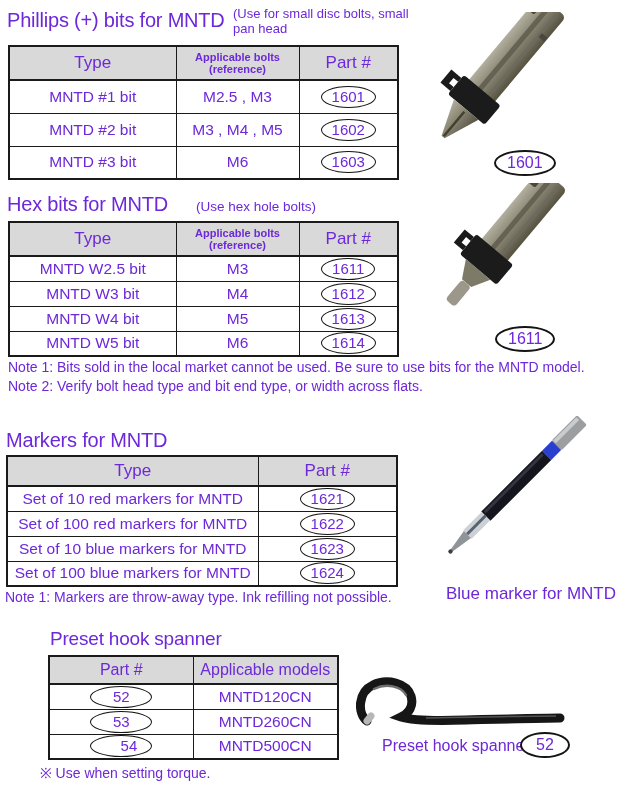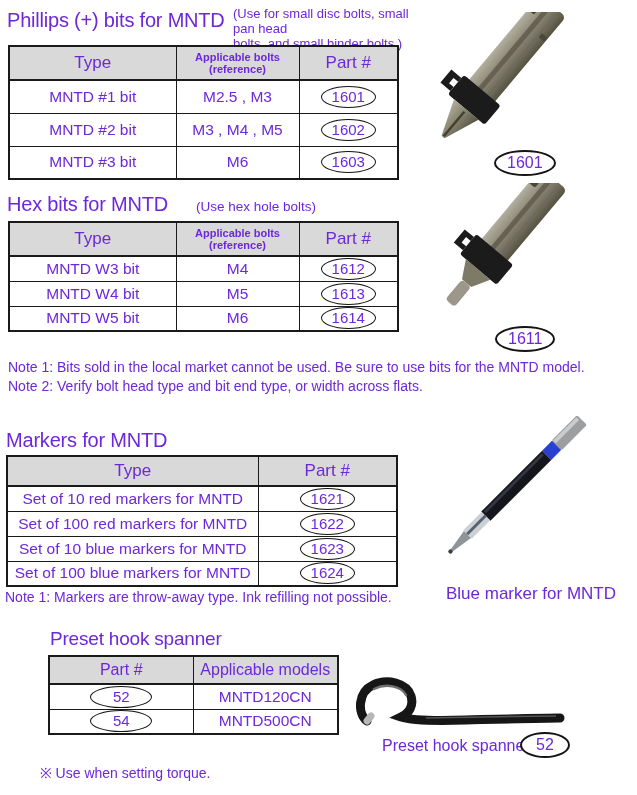--- a/index.html
+++ b/index.html
@@ -31,21 +31,20 @@
   .caption-sm { font-size:16px; white-space:nowrap; }
 </style>
 </head>
 <body>
 
 <div class="page">
 
   <div class="abs sec-title" style="left:7px; top:9px;">Phillips (+) bits for MNTD</div>
   <div class="abs paren-note" style="left:233px; top:6px; width:200px;">
     <span>(Use for small disc bolts, small pan head</span><br>
-    <span>bolts, and small binder bolts.)</span>
   </div>
 
   <table class="ptable abs" style="left:8px; top:45px; width:389px;">
     <colgroup>
         <col style="width:167px">
         <col style="width:123px">
         <col style="width:99px">
       </colgroup>
     <thead>
       <tr style="height:27px;">
@@ -117,20 +116,25 @@
           <div class="hdr-small">
             <span>Applicable bolts</span><br>
             <span>(reference)</span>
           </div>
         </th>
         <th>Part #</th>
       </tr>
     </thead>
     <tbody>
       <tr style="height:25px;">
+        <td>MNTD W2.5 bit</td>
+        <td>M3</td>
+        <td><span class="oval">1611</span></td>
+      </tr>
+      <tr style="height:25px;">
         <td>MNTD W3 bit</td>
         <td>M4</td>
         <td><span class="oval">1612</span></td>
       </tr>
       <tr style="height:25px;">
         <td>MNTD W4 bit</td>
         <td>M5</td>
         <td><span class="oval">1613</span></td>
       </tr>
       <tr style="height:25px;">
@@ -222,21 +226,25 @@
         <th style="font-size:16px;">Part #</th>
         <th style="font-size:16px;">Applicable models</th>
       </tr>
     </thead>
     <tbody>
       <tr style="height:25px;">
         <td><span class="oval" style="padding:0 14px;">52</span></td>
         <td>MNTD120CN</td>
       </tr>
       <tr style="height:25px;">
-        <td><span class="oval" style="padding:0 14px;">54</span></td>
+        <td><span class="oval" style="padding:0 14px;">53</span></td>
+        <td>MNTD260CN</td>
+      </tr>
+      <tr style="height:25px;">
+        <td><span class="oval" style="padding:0 14px;text-align:right;">54</span></td>
         <td>MNTD500CN</td>
       </tr>
     </tbody>
   </table>
 
   <div class="abs note" style="left:40px; top:764px;">※ Use when setting torque.</div>
 
   <svg class="abs" style="left:356px; top:676px;" width="222" height="58" viewBox="0 0 222 58">
     <path d="M 11 45 C 1 37, 2 16, 17 9 C 31 2, 51 7, 55 20 C 58 30, 53 37, 45 41 C 57 45, 80 45, 110 44 C 150 43, 187 42, 204 42" fill="none" stroke="#161616" stroke-width="9" stroke-linecap="round"></path>
     <path d="M 18 13 C 30 7, 45 10, 50 19" fill="none" stroke="#6f6f6f" stroke-width="2.5" stroke-linecap="round"></path>

